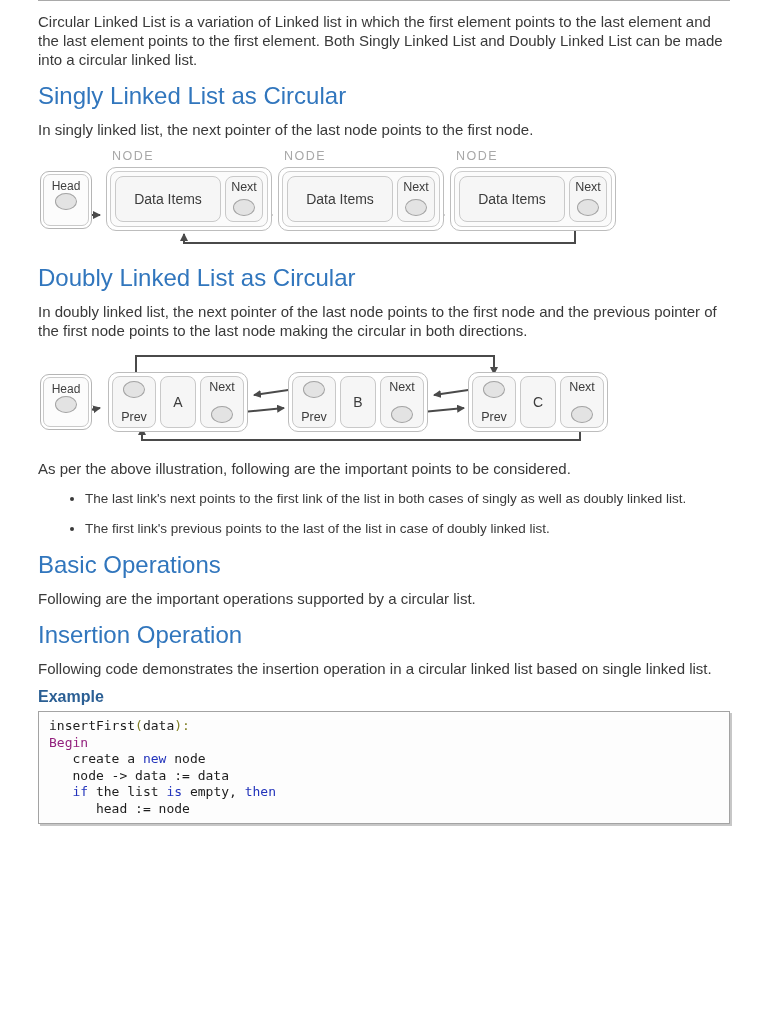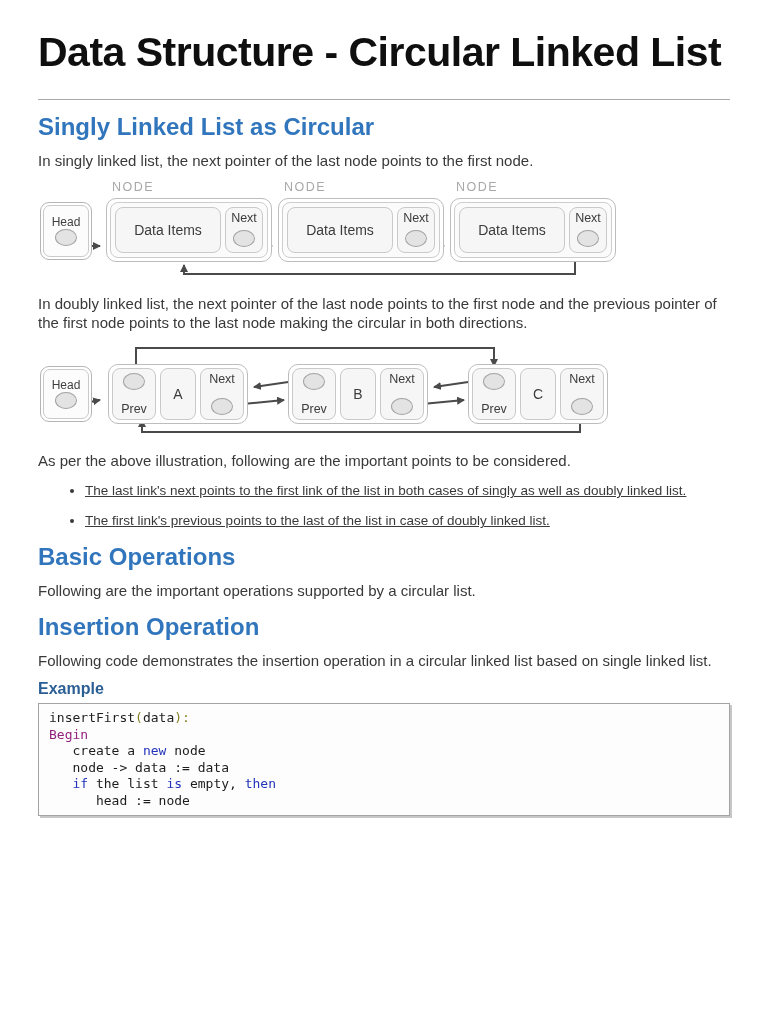--- a/index.html
+++ b/index.html
@@ -14,23 +14,23 @@
 
   h1.title {
     font-size: 41px; line-height: 1.3; font-weight: bold;
     color: #0f0f0f; letter-spacing: -0.5px;
     margin: 26px 0 20px;
   }
   hr.rule { border: none; border-top: 1px solid #a9a9a9; margin: 0 0 11px; }
 
   p.body { font-size: 15px; line-height: 1.27; margin: 0 0 10px; color: #393939; }
 
-  h2.sec { font-size: 24px; font-weight: bold; color: #3176bd; margin: 13px 0 10px; }
-
-  ul.points { margin: 13px 0 4px; padding-left: 47px; list-style: disc; text-decoration: underline; }
+  h2.sec { font-size: 24px; font-weight: normal; color: #3176bd; margin: 13px 0 10px; }
+
+  ul.points { margin: 13px 0 4px; padding-left: 47px; list-style: disc; }
   ul.points li { font-size: 13.5px; line-height: 1.25; margin-bottom: 13px; color: #393939; }
   ul.points li b { color: #1f1f1f; }
   ul.points li .desc { margin-left: 3px; }
 
   h3.example { font-size: 16px; font-weight: bold; color: #2b5f94; margin: 8px 0 5px; }
 
   .codeblock {
     border: 1px solid #a3a3a3;
     box-shadow: 2px 2px 0 rgba(0,0,0,0.22);
     background: #fdfdfd;
@@ -53,21 +53,21 @@
     position: absolute; top: 0;
     font-size: 12.5px; color: #a8a8a8; letter-spacing: 1.5px;
   }
   .headbox {
     position: absolute; width: 52px;
     border: 1px solid #b5b5b5; border-radius: 9px; padding: 2px; background: #fff;
   }
   .headbox-in {
     border: 1px solid #cacaca; border-radius: 7px; height: 100%;
     display: flex; flex-direction: column; align-items: center;
-    justify-content: center; padding: 4px 0 6px; background: #fcfcfc;
+    justify-content: flex-start; padding: 4px 0 6px; background: #fcfcfc;
   }
   .headbox-in .lbl { font-size: 12px; color: #3f3f3f; }
   .oval {
     width: 22px; height: 17px; border-radius: 50%;
     background: #e3e3e3; border: 1px solid #a3a3a3;
   }
 
   .snode {
     position: absolute; width: 166px; height: 64px;
     border: 1px solid #bdbdbd; border-radius: 10px; padding: 3px; background: #fff;
@@ -96,23 +96,23 @@
   .dcell { border: 1px solid #c9c9c9; border-radius: 8px; background: #f6f6f6; font-size: 12.5px; color: #3c3c3c; }
   .pcell { width: 44px; display: flex; flex-direction: column; align-items: center; justify-content: space-between; padding: 4px 0 3px; }
   .mcell { flex: 1; display: flex; align-items: center; justify-content: center; font-size: 14px; }
   .qcell { width: 44px; display: flex; flex-direction: column; align-items: center; justify-content: space-between; padding: 3px 0 4px; }
 </style>
 </head>
 <body>
 
 <div class="page">
 
-  <h1 class="title">Data Structure - Circular Linked List</h1>
   <hr class="rule">
 
+  <p class="body">Circular Linked List is a variation of Linked list in which the first element points to the last element and the last element points to the first element. Both Singly Linked List and Doubly Linked List can be made into a circular linked list.</p>
 
   <h2 class="sec">Singly Linked List as Circular</h2>
   <p class="body">In singly linked list, the next pointer of the last node points to the first node.</p>
 
   <div class="diagram d-singly">
     <svg class="arrows" viewBox="0 0 700 102">
       <defs>
         <marker id="ah1" markerWidth="9" markerHeight="9" refX="7" refY="4" orient="auto" markerUnits="userSpaceOnUse">
           <path d="M0,0 L8,4 L0,8 z" fill="#4a4a4a"></path>
         </marker>
@@ -160,20 +160,21 @@
       <div class="snode-in">
         <div class="databox">Data Items</div>
         <div class="ncell">
           <span>Next</span>
           <div class="oval"></div>
         </div>
       </div>
     </div>
   </div>
 
+  <h2 class="sec">Doubly Linked List as Circular</h2>
   <p class="body">In doubly linked list, the next pointer of the last node points to the first node and the previous pointer of the first node points to the last node making the circular in both directions.</p>
 
   <div class="diagram d-doubly">
     <svg class="arrows" viewBox="0 0 700 97">
       <defs>
         <marker id="ah2" markerWidth="9" markerHeight="9" refX="7" refY="4" orient="auto" markerUnits="userSpaceOnUse">
           <path d="M0,0 L8,4 L0,8 z" fill="#4a4a4a"></path>
         </marker>
       </defs>
       <g stroke="#4a4a4a" stroke-width="2" fill="none">

